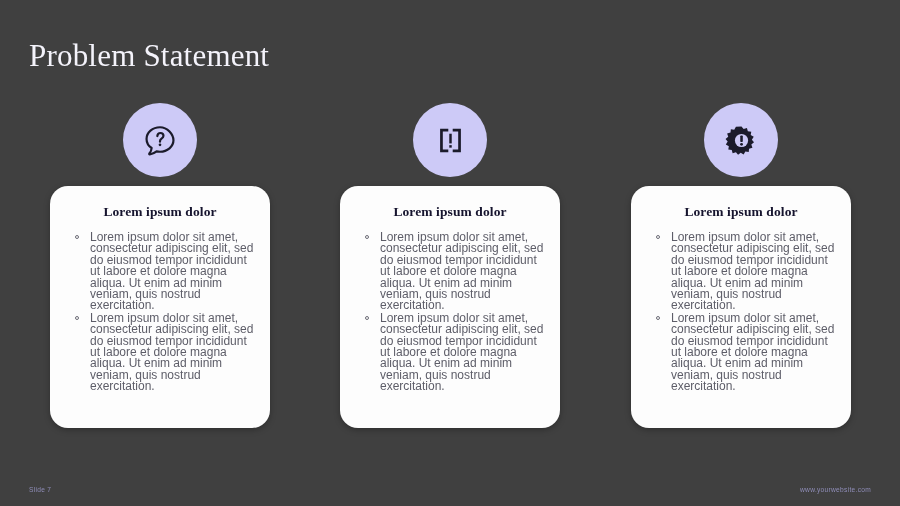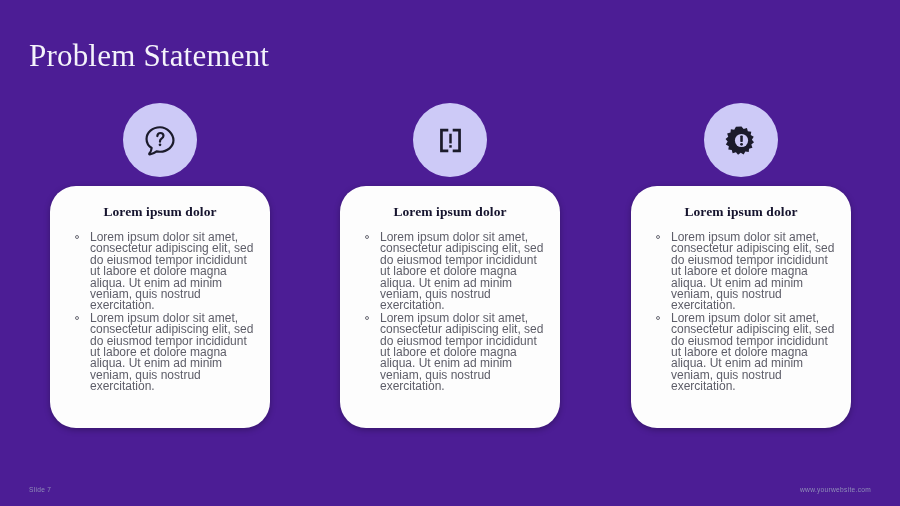--- a/index.html
+++ b/index.html
@@ -6,21 +6,21 @@
   html, body {
     width:900px; height:506px; overflow:hidden;
     background:#0b0830;
   }
   body {
     font-family:"Liberation Sans", sans-serif;
     position:relative;
   }
   .slide {
     position:absolute; inset:0;
-    background:#4c1d95;
+    background:#404040;
   }
   
   .slide-title {
     position:absolute;
     left:29px; top:36px;
     font-family:"Liberation Serif", serif;
     font-size:31px;
     line-height:40px;
     color:#f4f3fb;
     letter-spacing:0.2px;
@@ -57,21 +57,21 @@
   .icon-badge svg { display:block; }
 
   
   .card {
     position:absolute;
     top:83px;
     left:0;
     width:220px;
     min-height:242px;
     background:#fdfdfd;
-    border-radius:26px;
+    border-radius:18px;
     padding:17px 14px 16px 14px;
     box-shadow:0 2px 6px rgba(0,0,0,0.28);
     z-index:2;
   }
   .card-title {
     font-family:"Liberation Serif", serif;
     font-weight:bold;
     font-size:13.5px;
     line-height:18px;
     color:#16142e;

